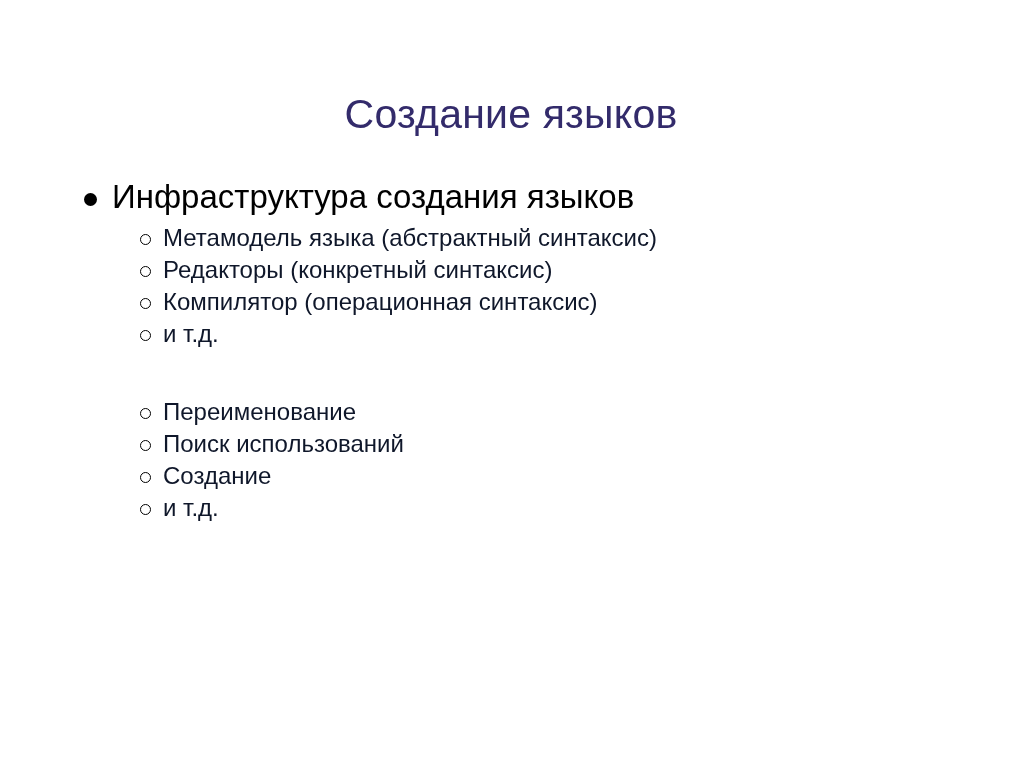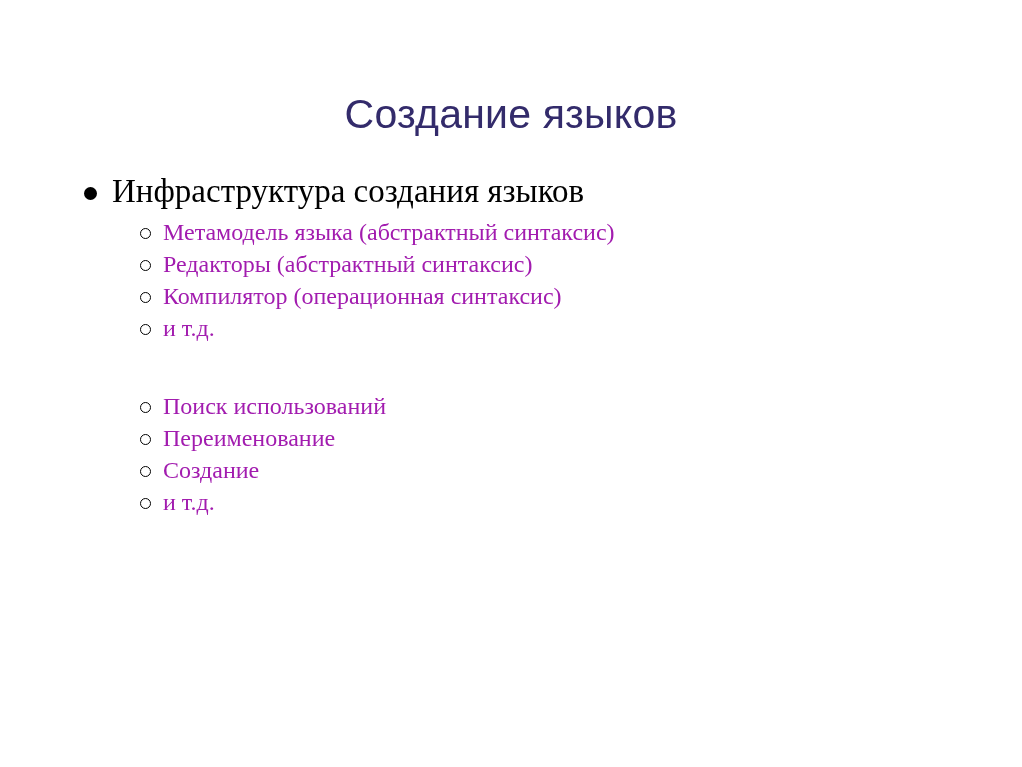--- a/index.html
+++ b/index.html
@@ -36,24 +36,23 @@
     font-weight: normal;
     line-height: 1.15;
     letter-spacing: 0.2px;
     color: #332b6b;
     white-space: nowrap;
   }
 
   
   .slide-body {
     position: absolute;
-    top: 172px;
+    top: 178px;
     left: 84px;
     width: 880px;
-    font-family: Liberation Serif, serif;
   }
 
   .group {
     margin: 0 0 0 0;
   }
   .group + .group {
     margin-top: 46px;
   }
 
   
@@ -89,21 +88,21 @@
   .l2-list {
     margin-top: 5px;
     padding-left: 56px;
   }
   .l2 {
     display: flex;
     align-items: baseline;
     font-size: 24px;
     font-weight: normal;
     line-height: 32px;
-    color: #a21caf;
+    color: #0f172a;
     white-space: nowrap;
   }
   .l2 .marker {
     flex: 0 0 auto;
     width: 23px;
     line-height: 1;
   }
   .l2 .marker .circ {
     display: inline-block;
     width: 9px;
@@ -132,42 +131,42 @@
         <span class="marker"><span class="disc"></span></span>
         <span class="txt">Инфраструктура создания языков</span>
       </div>
       <div class="l2-list">
         <div class="l2">
           <span class="marker"><span class="circ"></span></span>
           <span class="txt">Метамодель языка (абстрактный синтаксис)</span>
         </div>
         <div class="l2">
           <span class="marker"><span class="circ"></span></span>
-          <span class="txt">Редакторы (абстрактный синтаксис)</span>
+          <span class="txt">Редакторы (конкретный синтаксис)</span>
         </div>
         <div class="l2">
           <span class="marker"><span class="circ"></span></span>
           <span class="txt">Компилятор (операционная синтаксис)</span>
         </div>
         <div class="l2">
           <span class="marker"><span class="circ"></span></span>
           <span class="txt">и т.д.</span>
         </div>
       </div>
     </div>
 
     <div class="group">
       <div class="l2-list">
         <div class="l2">
           <span class="marker"><span class="circ"></span></span>
-          <span class="txt">Поиск использований</span>
+          <span class="txt">Переименование</span>
         </div>
         <div class="l2">
           <span class="marker"><span class="circ"></span></span>
-          <span class="txt">Переименование</span>
+          <span class="txt">Поиск использований</span>
         </div>
         <div class="l2">
           <span class="marker"><span class="circ"></span></span>
           <span class="txt">Создание</span>
         </div>
         <div class="l2">
           <span class="marker"><span class="circ"></span></span>
           <span class="txt">и т.д.</span>
         </div>
       </div>

